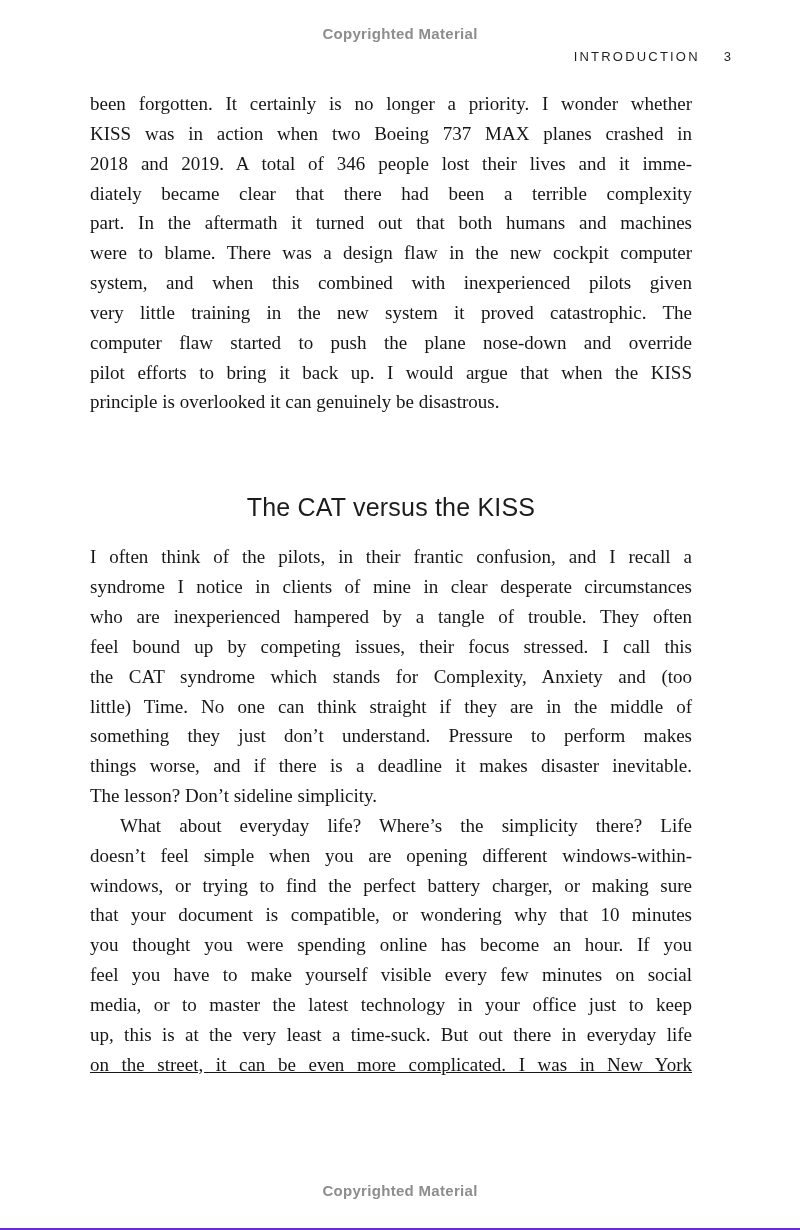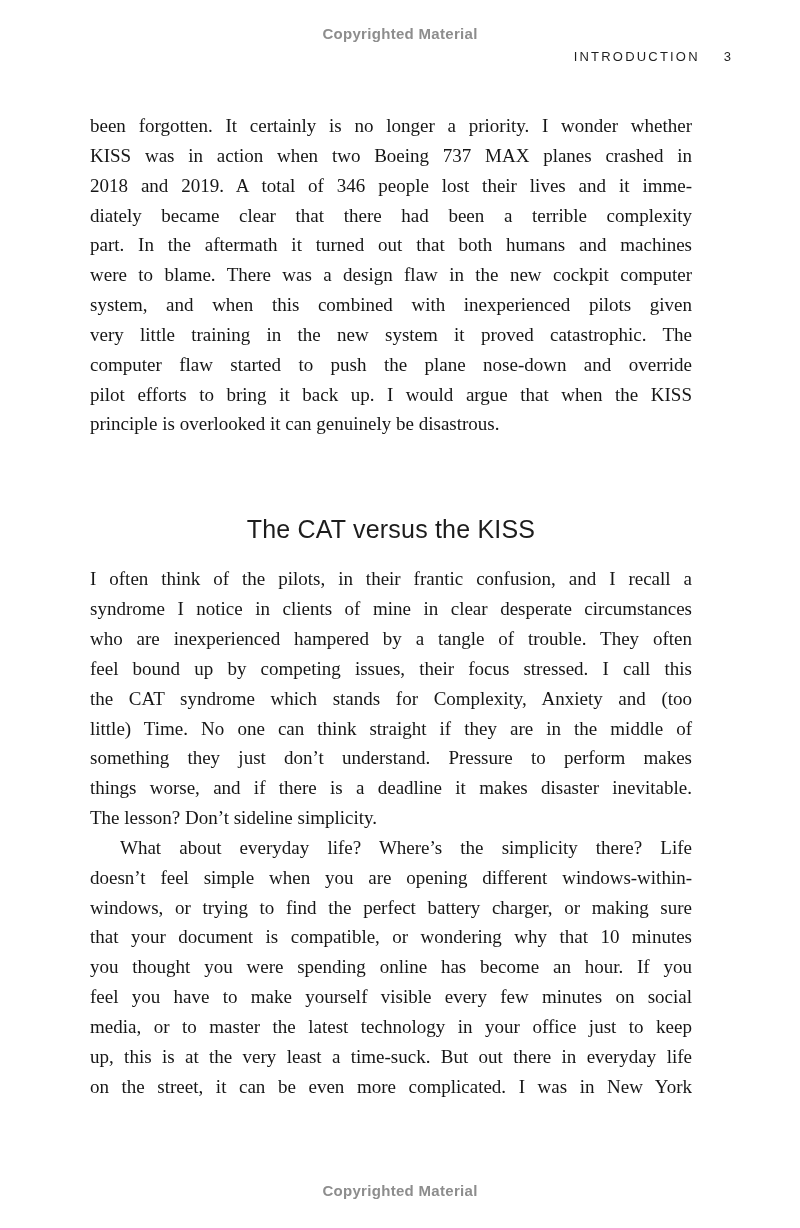--- a/index.html
+++ b/index.html
@@ -4,21 +4,21 @@
 <style>
   * { margin: 0; padding: 0; box-sizing: border-box; }
   html, body { background: #ffffff; }
   .page {
     position: relative;
     width: 800px;
     height: 1230px;
     background: #ffffff;
     overflow: hidden;
     font-family: "Liberation Serif", serif;
-    border-bottom: 2px solid #f9a8d4;
+    border-bottom: 2px solid #6d28d9;
   }
   .copyright {
     position: absolute;
     left: 0;
     width: 100%;
     text-align: center;
     font-family: "Liberation Sans", sans-serif;
     font-weight: 700;
     font-size: 15px;
     color: #8d8d8d;
@@ -34,32 +34,32 @@
     font-weight: 400;
     font-size: 13px;
     letter-spacing: 2.2px;
     color: #1f1f1f;
     white-space: nowrap;
   }
   .running-head .page-num { margin-left: 24px; letter-spacing: 0; }
   .body-text {
     position: absolute;
     left: 90px;
-    top: 111px;
+    top: 89px;
     width: 602px;
     color: #161616;
     font-size: 19px;
   }
   .tline {
     line-height: 29.85px;
     text-align: justify;
     text-align-last: justify;
   }
   .para .tline-last { text-align-last: left; }
-  .para.cont-next-page .tline-last { text-align-last: justify; }
+  .para.cont-next-page .tline-last { text-align-last: justify; text-decoration: underline; }
   .para.indent-first .tline:first-child { padding-left: 30px; }
   .section-heading {
     font-family: Liberation Sans, sans-serif;
     font-weight: 400;
     font-size: 25px;
     line-height: 30px;
     text-align: center;
     color: #1c1c1c;
     letter-spacing: 0.2px;
     margin-top: 75px;

